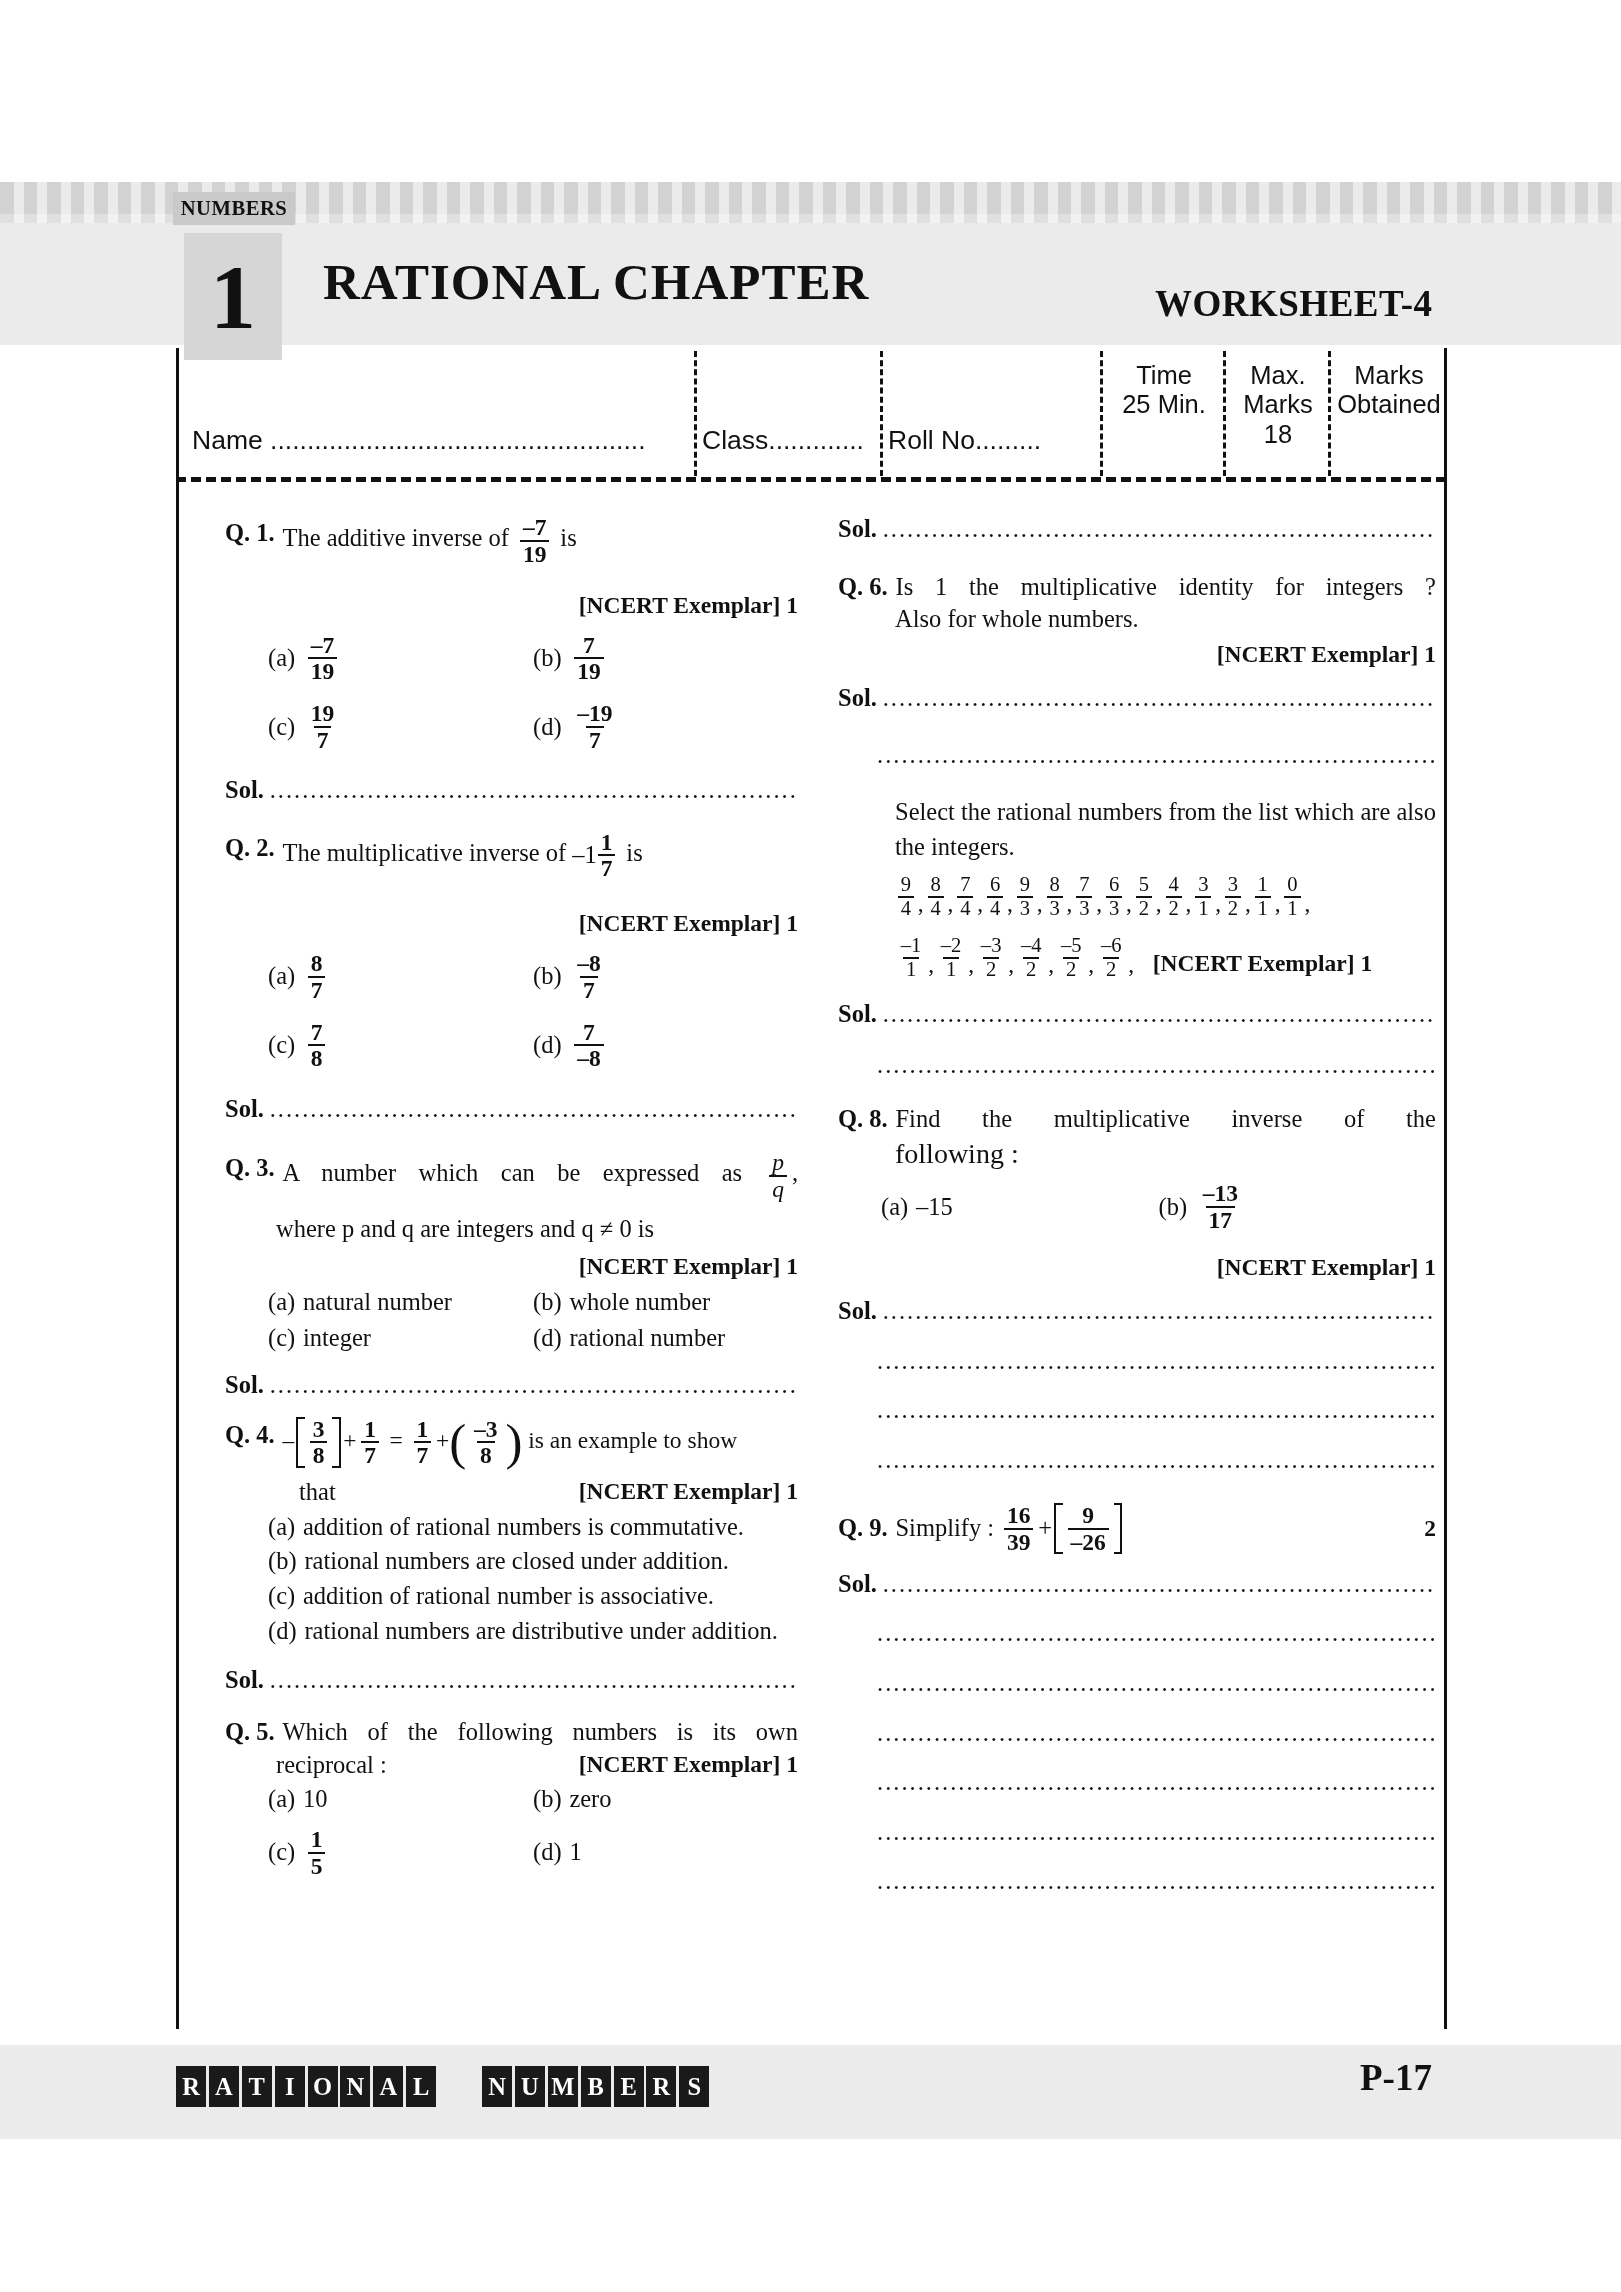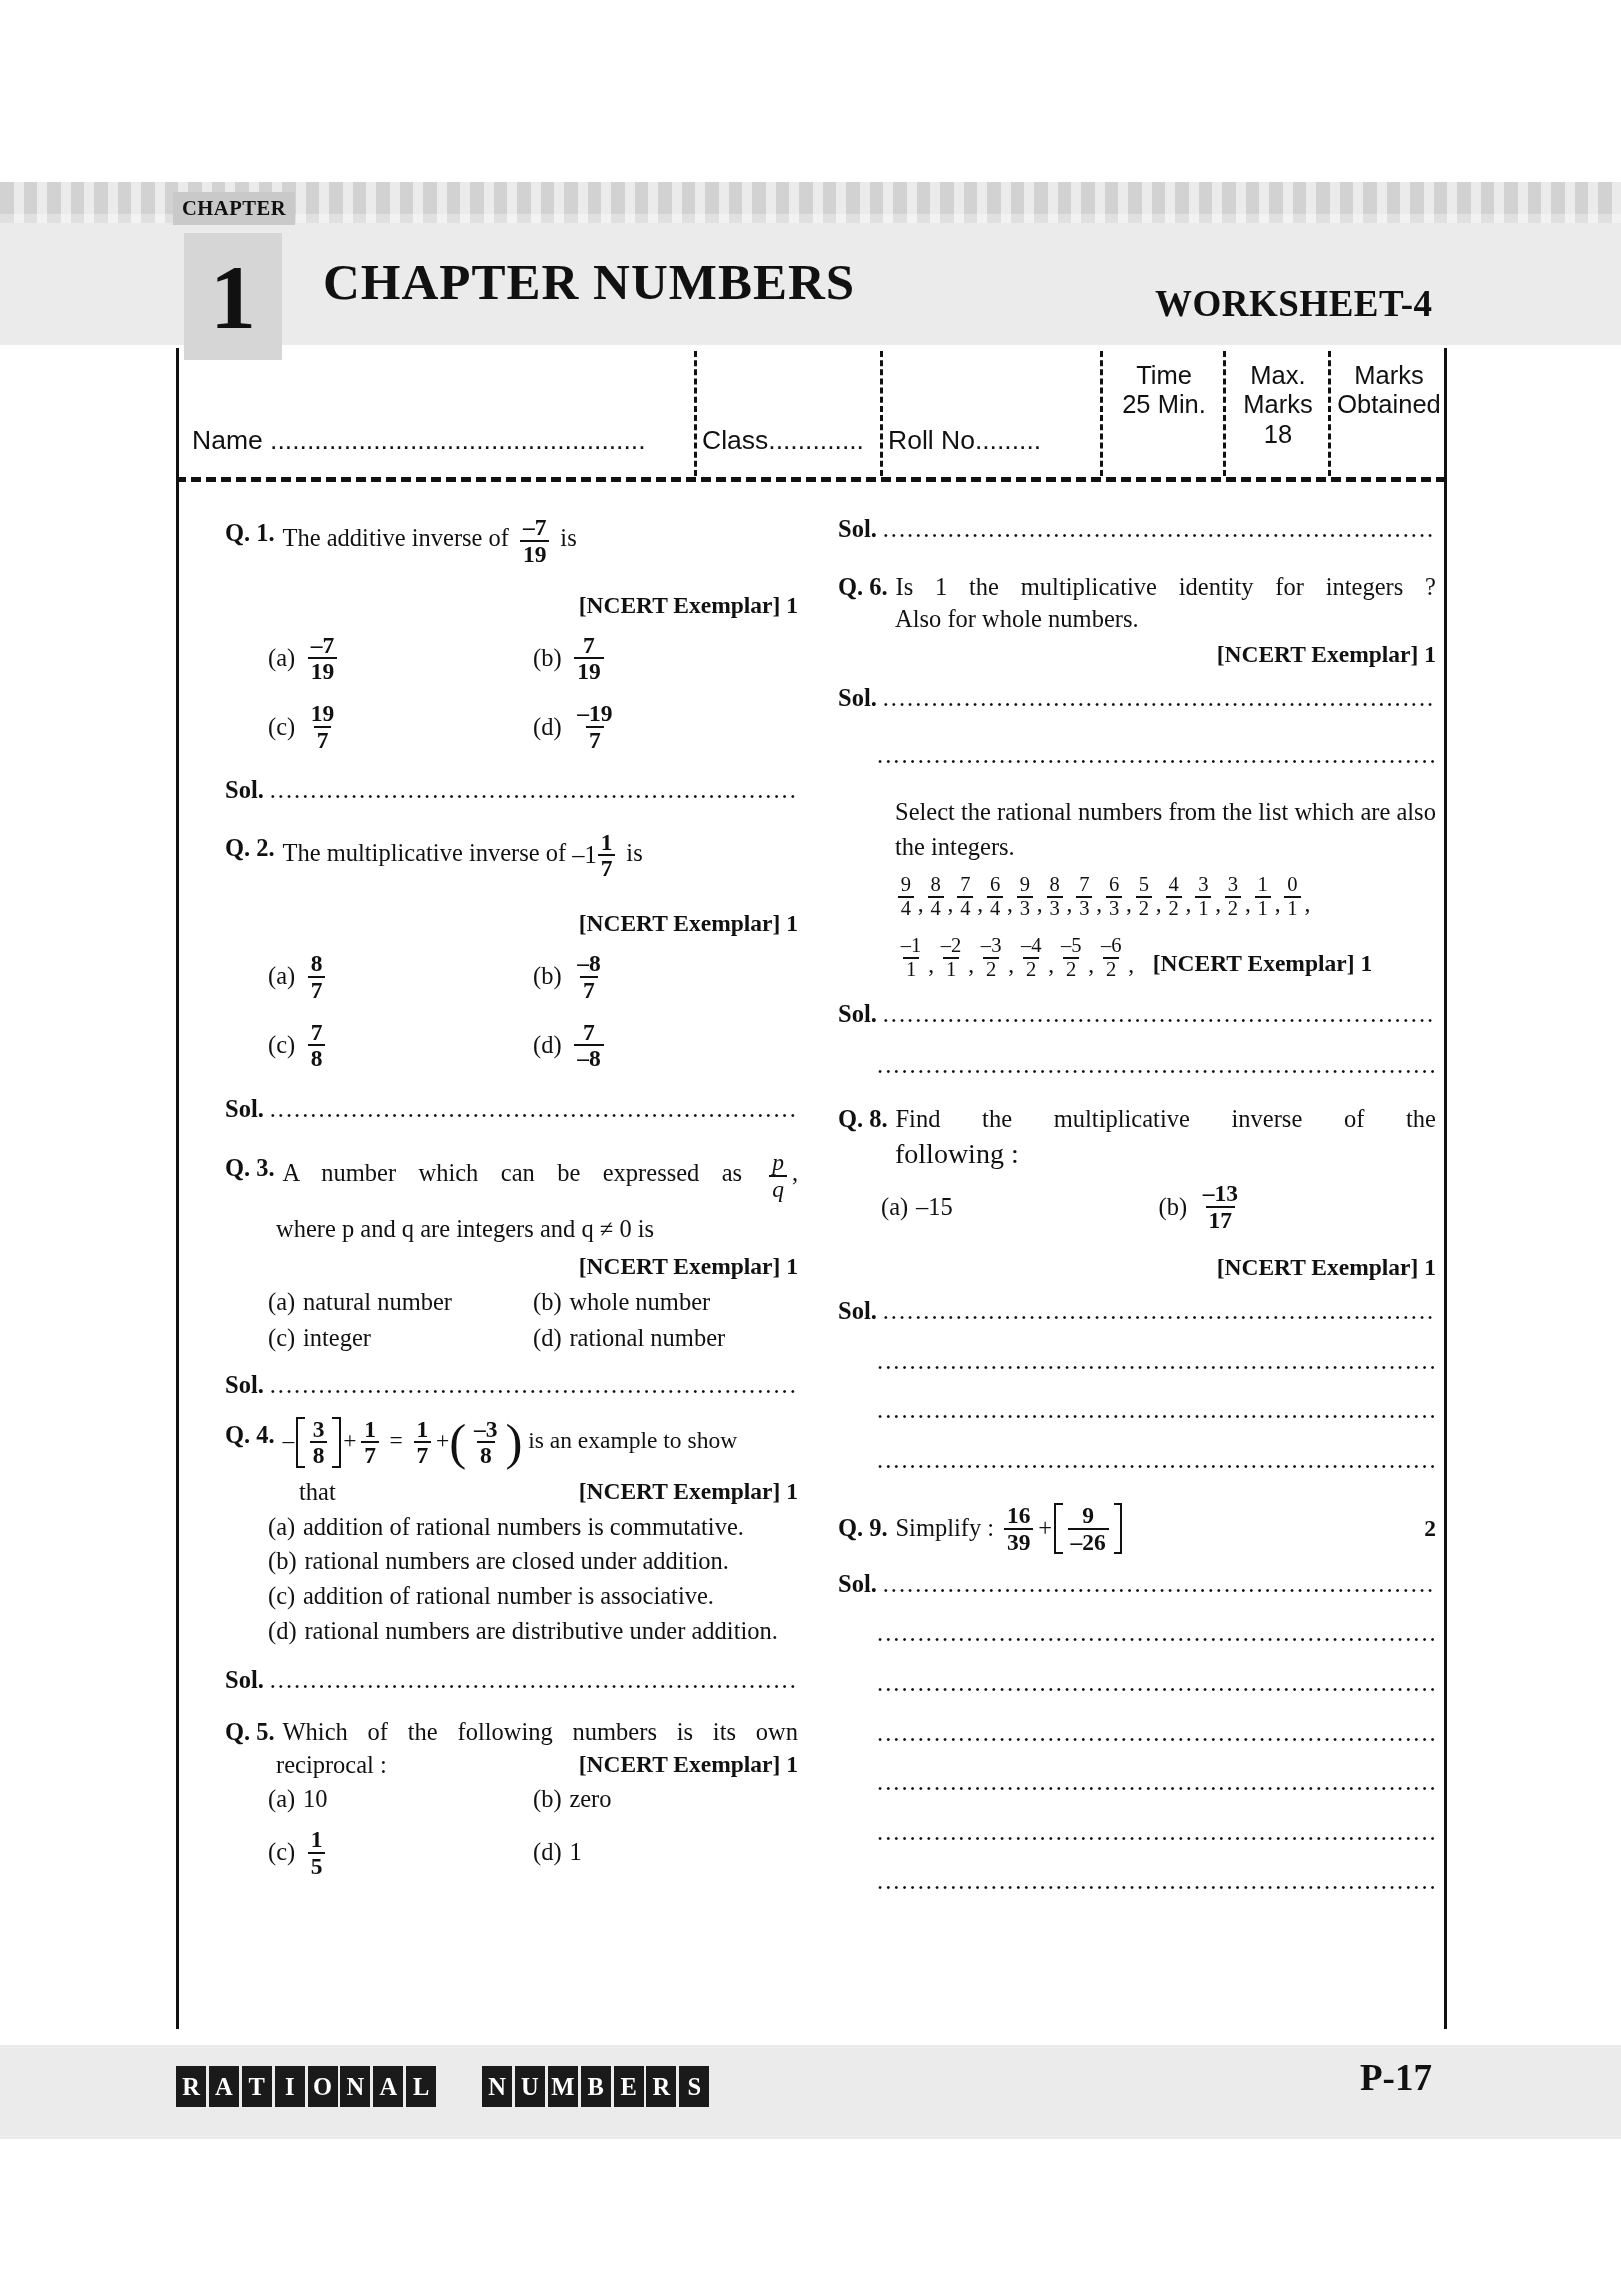--- a/index.html
+++ b/index.html
@@ -171,23 +171,23 @@
     position:absolute; left:1360px; top:2056px;
     font-family:Liberation Serif, serif; font-weight:700; font-size:37px;
   }
 </style>
 </head>
 <body>
 
 <div class="header-band"></div>
 <div class="comb-strip"></div>
 
-<div class="chapter-tab">CHAPTER</div>
+<div class="chapter-tab">NUMBERS</div>
 <div class="chapter-num">1</div>
-<div class="chapter-title">CHAPTER NUMBERS</div>
+<div class="chapter-title">RATIONAL CHAPTER</div>
 <div class="worksheet-label">WORKSHEET-4</div>
 
 <div class="left-rule"></div>
 <div class="right-rule"></div>
 
 <div class="vdash" style="left:694px; top:351px; height:125px;"></div>
 <div class="vdash" style="left:880px; top:351px; height:125px;"></div>
 <div class="vdash" style="left:1100px; top:351px; height:125px;"></div>
 <div class="vdash" style="left:1223px; top:351px; height:125px;"></div>
 <div class="vdash" style="left:1328px; top:351px; height:125px;"></div>

